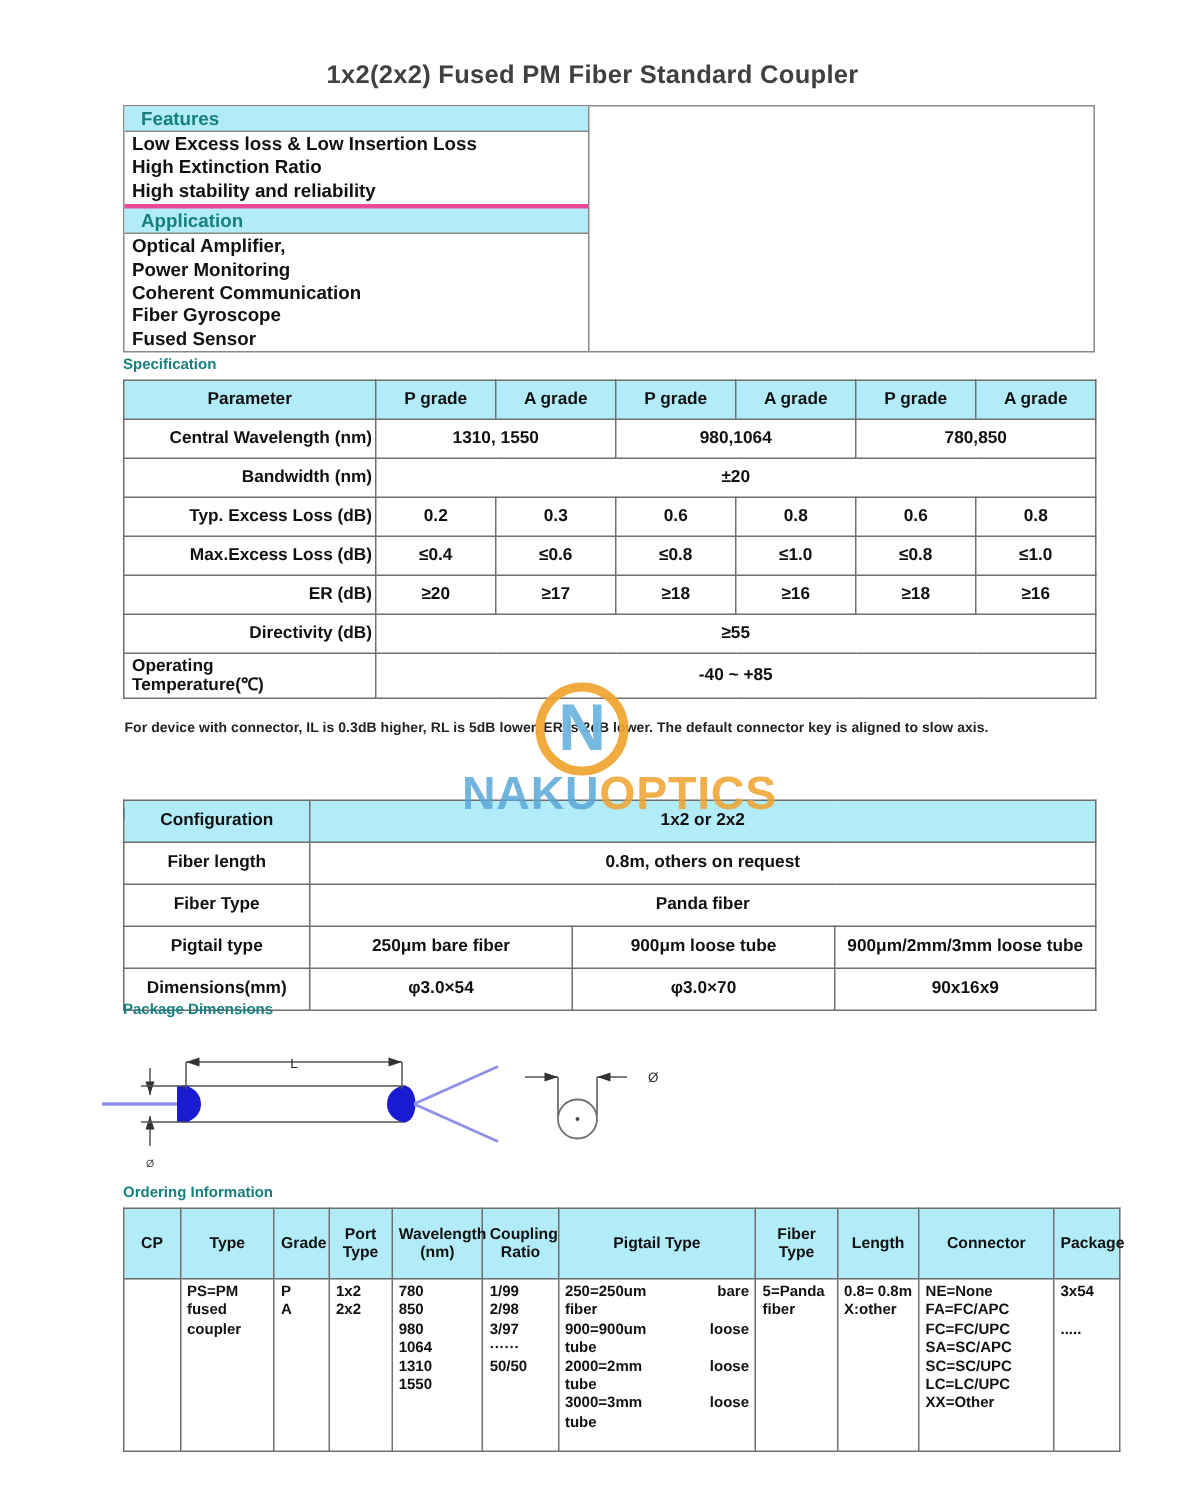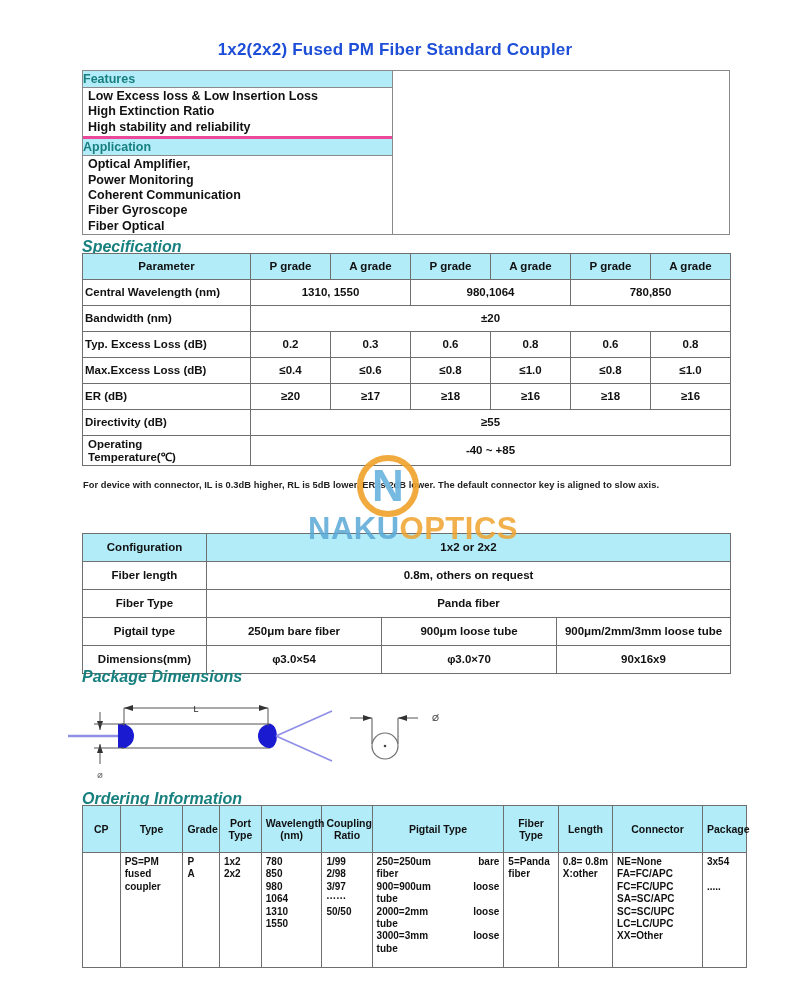--- a/index.html
+++ b/index.html
@@ -19,46 +19,46 @@
     font-size:44px;font-weight:bold;color:#6fb6e0;
     display:flex;align-items:center;justify-content:center;
     font-family:"Liberation Sans",sans-serif;opacity:.95;}
   .wm-text{position:absolute;left:293px;top:56px;width:240px;text-align:center;
     font-size:31px;font-weight:bold;letter-spacing:.5px;opacity:.85;}
   .wm-text .a{color:#5aa9d6;}
   .wm-text .b{color:#f0a32e;}
 
   
   .title{position:absolute;left:0;top:40px;width:790px;text-align:center;
-    font-size:17px;font-weight:bold;color:#1d4ed8;letter-spacing:.2px;}
+    font-size:17px;font-weight:bold;color:#404040;letter-spacing:.2px;}
 
   
   .fa-wrap{position:absolute;left:82px;top:70px;width:648px;height:165px;
     border:1px solid #8a8a8a;box-sizing:border-box;display:flex;}
   .fa-left{width:310px;border-right:1px solid #8a8a8a;box-sizing:border-box;}
   .fa-right{flex:1;}
   .bar{background:#b2ecf9;color:#17807f;font-size:12.5px;font-weight:bold;
-    padding:1px 0;border-bottom:1px solid #8a8a8a;line-height:14px;}
+    padding:1px 11px;border-bottom:1px solid #8a8a8a;line-height:14px;}
   .bar.second{border-top:3px solid #ec4899;}
   .fa-list{padding:1px 5px;}
   .fa-list div{font-size:12.5px;font-weight:bold;line-height:15.4px;color:#111;}
 
   
-  .sec{position:absolute;font-size:16px;font-weight:bold;color:#17807f;font-style:italic;}
+  .sec{position:absolute;font-size:10px;font-weight:bold;color:#17807f;}
 
   
   table.t{border-collapse:collapse;position:absolute;table-layout:fixed;}
   table.t td{border:1px solid #6f6f6f;font-size:11.5px;font-weight:bold;
     text-align:center;color:#111;padding:2px 2px;line-height:13px;}
   td.hd{background:#b2ecf9;}
 
   
   #spec-table{left:82px;top:253px;width:648px;}
   #spec-table td{height:21px;}
-  #spec-table td.param{text-align:left;}
+  #spec-table td.param{text-align:right;}
   #spec-table td.twoline{text-align:left;padding-left:5px;line-height:12.5px;}
 
   .note{position:absolute;left:83px;top:480px;width:648px;font-size:9.3px;
     font-weight:bold;color:#222;letter-spacing:.05px;}
 
   
   #pkg-table{left:82px;top:533px;width:648px;}
   #pkg-table td{height:23px;}
 
   
@@ -94,21 +94,21 @@
         <div>Low Excess loss &amp; Low Insertion Loss</div>
         <div>High Extinction Ratio</div>
         <div>High stability and reliability</div>
       </div>
       <div class="bar second">Application</div>
       <div class="fa-list">
         <div>Optical Amplifier,</div>
         <div>Power Monitoring</div>
         <div>Coherent Communication</div>
         <div>Fiber Gyroscope</div>
-        <div>Fiber Optical</div>
+        <div>Fused Sensor</div>
       </div>
     </div>
     <div class="fa-right"></div>
   </div>
 
   <div class="sec" style="left:82px;top:238px;">Specification</div>
 
   <table class="t" id="spec-table">
     <colgroup>
       <col style="width:168px">

